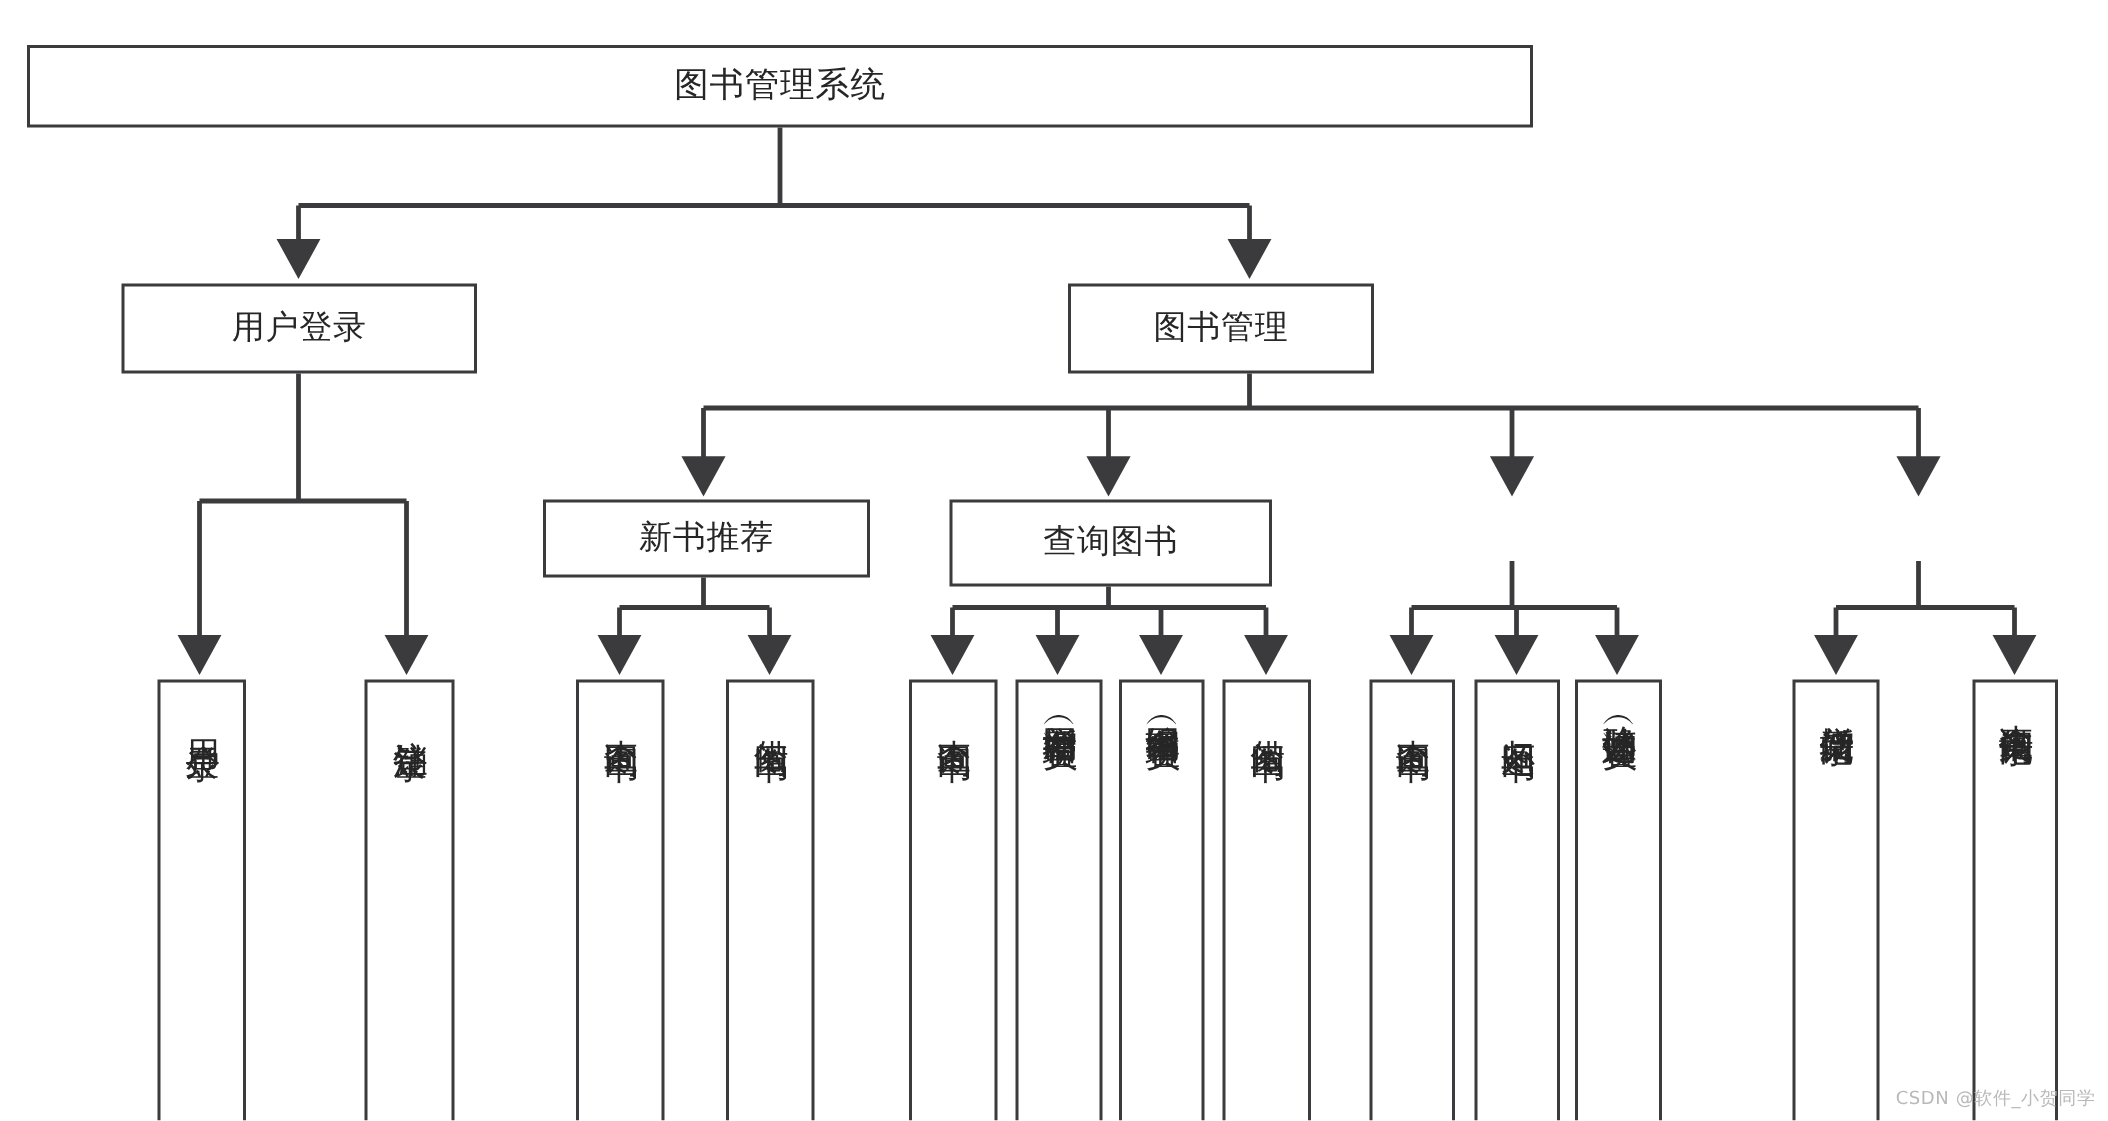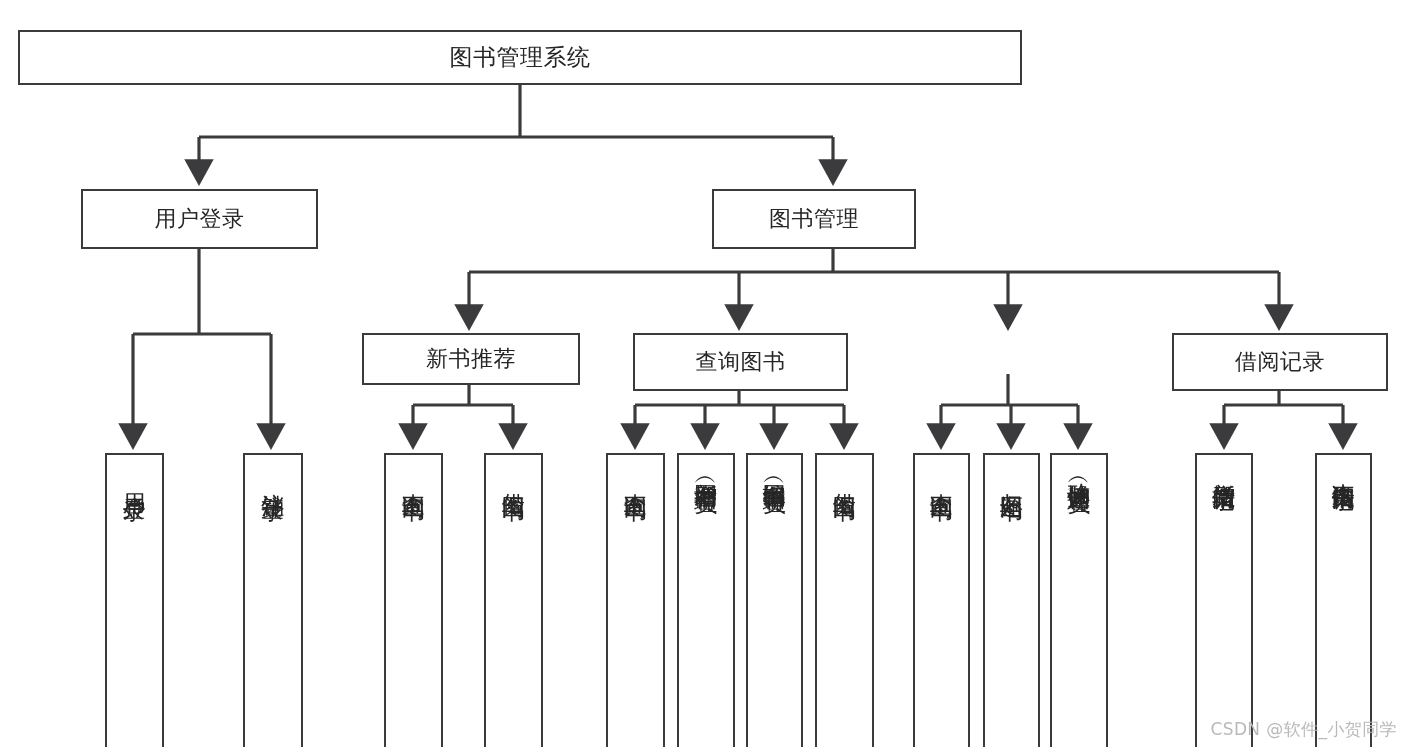--- a/index.html
+++ b/index.html
@@ -63,21 +63,21 @@
     margin-top: 14px;
   }
   .vtext.tall {
     margin-top: 4px;
     letter-spacing: 1.2px;
   }
   .watermark {
     position: absolute;
     right: 8px;
     bottom: 6px;
-    font-size: 17px;
+    font-size: 12px;
     color: #b9b9b9;
     white-space: nowrap;
     letter-spacing: 0.4px;
   }
 </style>
 </head>
 <body>
 
 <div id="canvas">
 
@@ -141,23 +141,20 @@
   <div class="node h" style="left:712px; top:172px; width:204px; height:60px;">
     <span>图书管理</span>
   </div>
 
   <div class="node h" style="left:362px; top:316px; width:218px; height:52px;">
     <span>新书推荐</span>
   </div>
   <div class="node h" style="left:633px; top:316px; width:215px; height:58px;">
     <span>查询图书</span>
   </div>
-  <div class="node h" style="left:1172px; top:316px; width:216px; height:58px;">
-    <span>借阅记录</span>
-  </div>
 
   <div class="node v" style="left:105px; top:436px; width:59px; height:298px;">
     <span class="vtext">用户登录</span>
   </div>
   <div class="node v" style="left:243px; top:436px; width:60px; height:298px;">
     <span class="vtext">注销登录</span>
   </div>
 
   <div class="node v" style="left:384px; top:436px; width:59px; height:298px;">
     <span class="vtext">查询图书</span>

